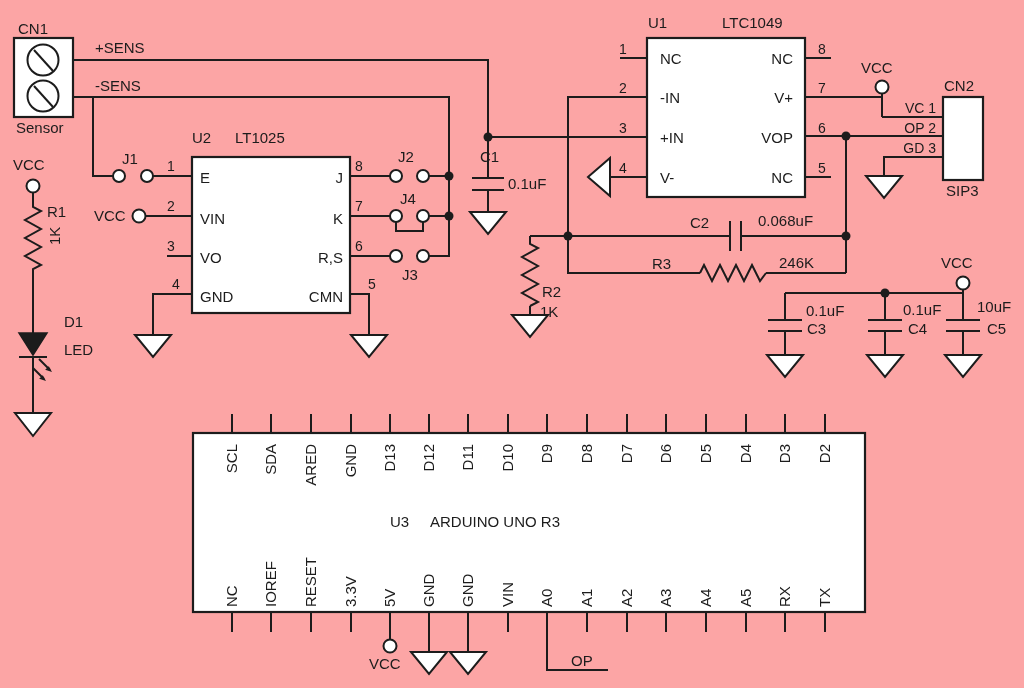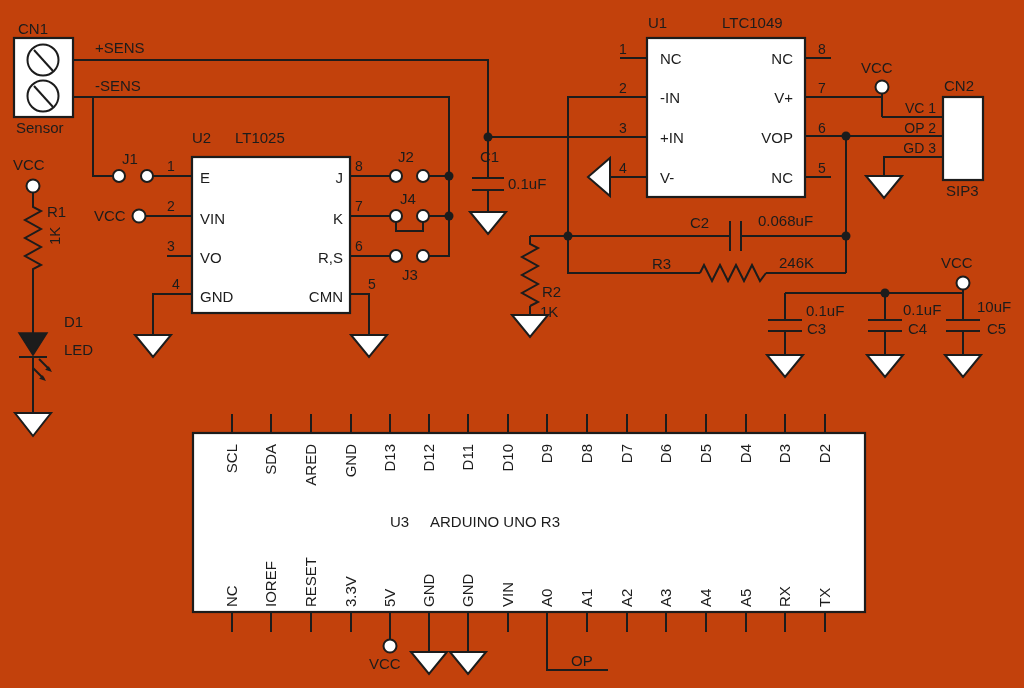--- a/index.html
+++ b/index.html
@@ -1,16 +1,16 @@
 <!DOCTYPE html>
 <html><head>
 <meta charset="utf-8">
 <style>
   html,body{margin:0;padding:0;background:#ffffff;}
-  #stage{width:1024px;height:688px;position:relative;background:#c2410c;overflow:hidden;}
+  #stage{width:1024px;height:688px;position:relative;background:#fca5a5;overflow:hidden;}
   svg{font-family:"Liberation Sans","DejaVu Sans",sans-serif;}
   .wire{stroke:#1c1c1c;stroke-width:2;fill:none;}
   .box{stroke:#1c1c1c;stroke-width:2.2;fill:#fff;}
   .pad{stroke:#1c1c1c;stroke-width:2;fill:#fff;}
   .dot{fill:#1c1c1c;stroke:none;}
   .gnd{stroke:#1c1c1c;stroke-width:2;fill:#fff;}
   .led{fill:#1c1c1c;stroke:#1c1c1c;stroke-width:1.5;}
   .ah{fill:#1c1c1c;stroke:none;}
   text{fill:#1c1c1c;font-size:15px;}
   .pn{font-size:14px;}

